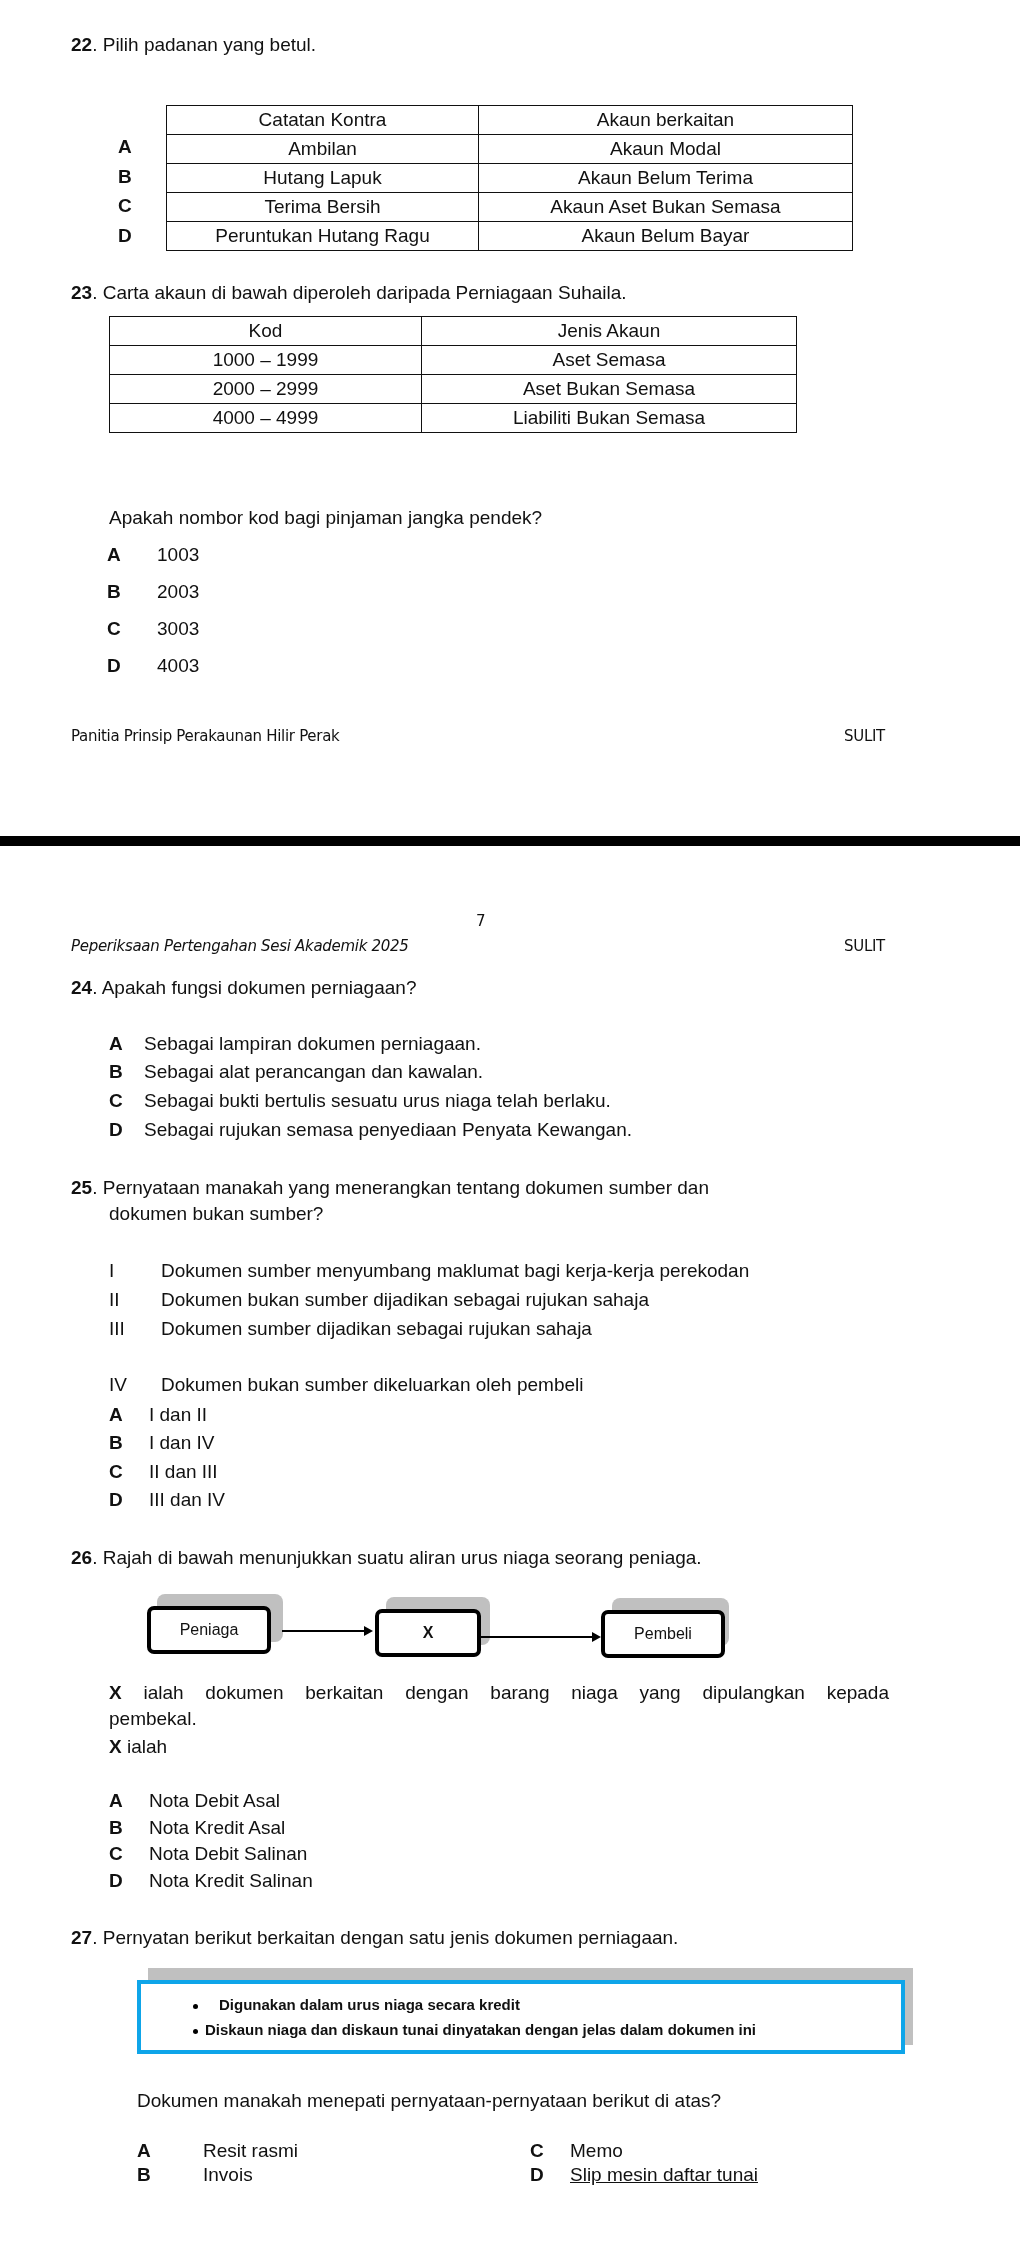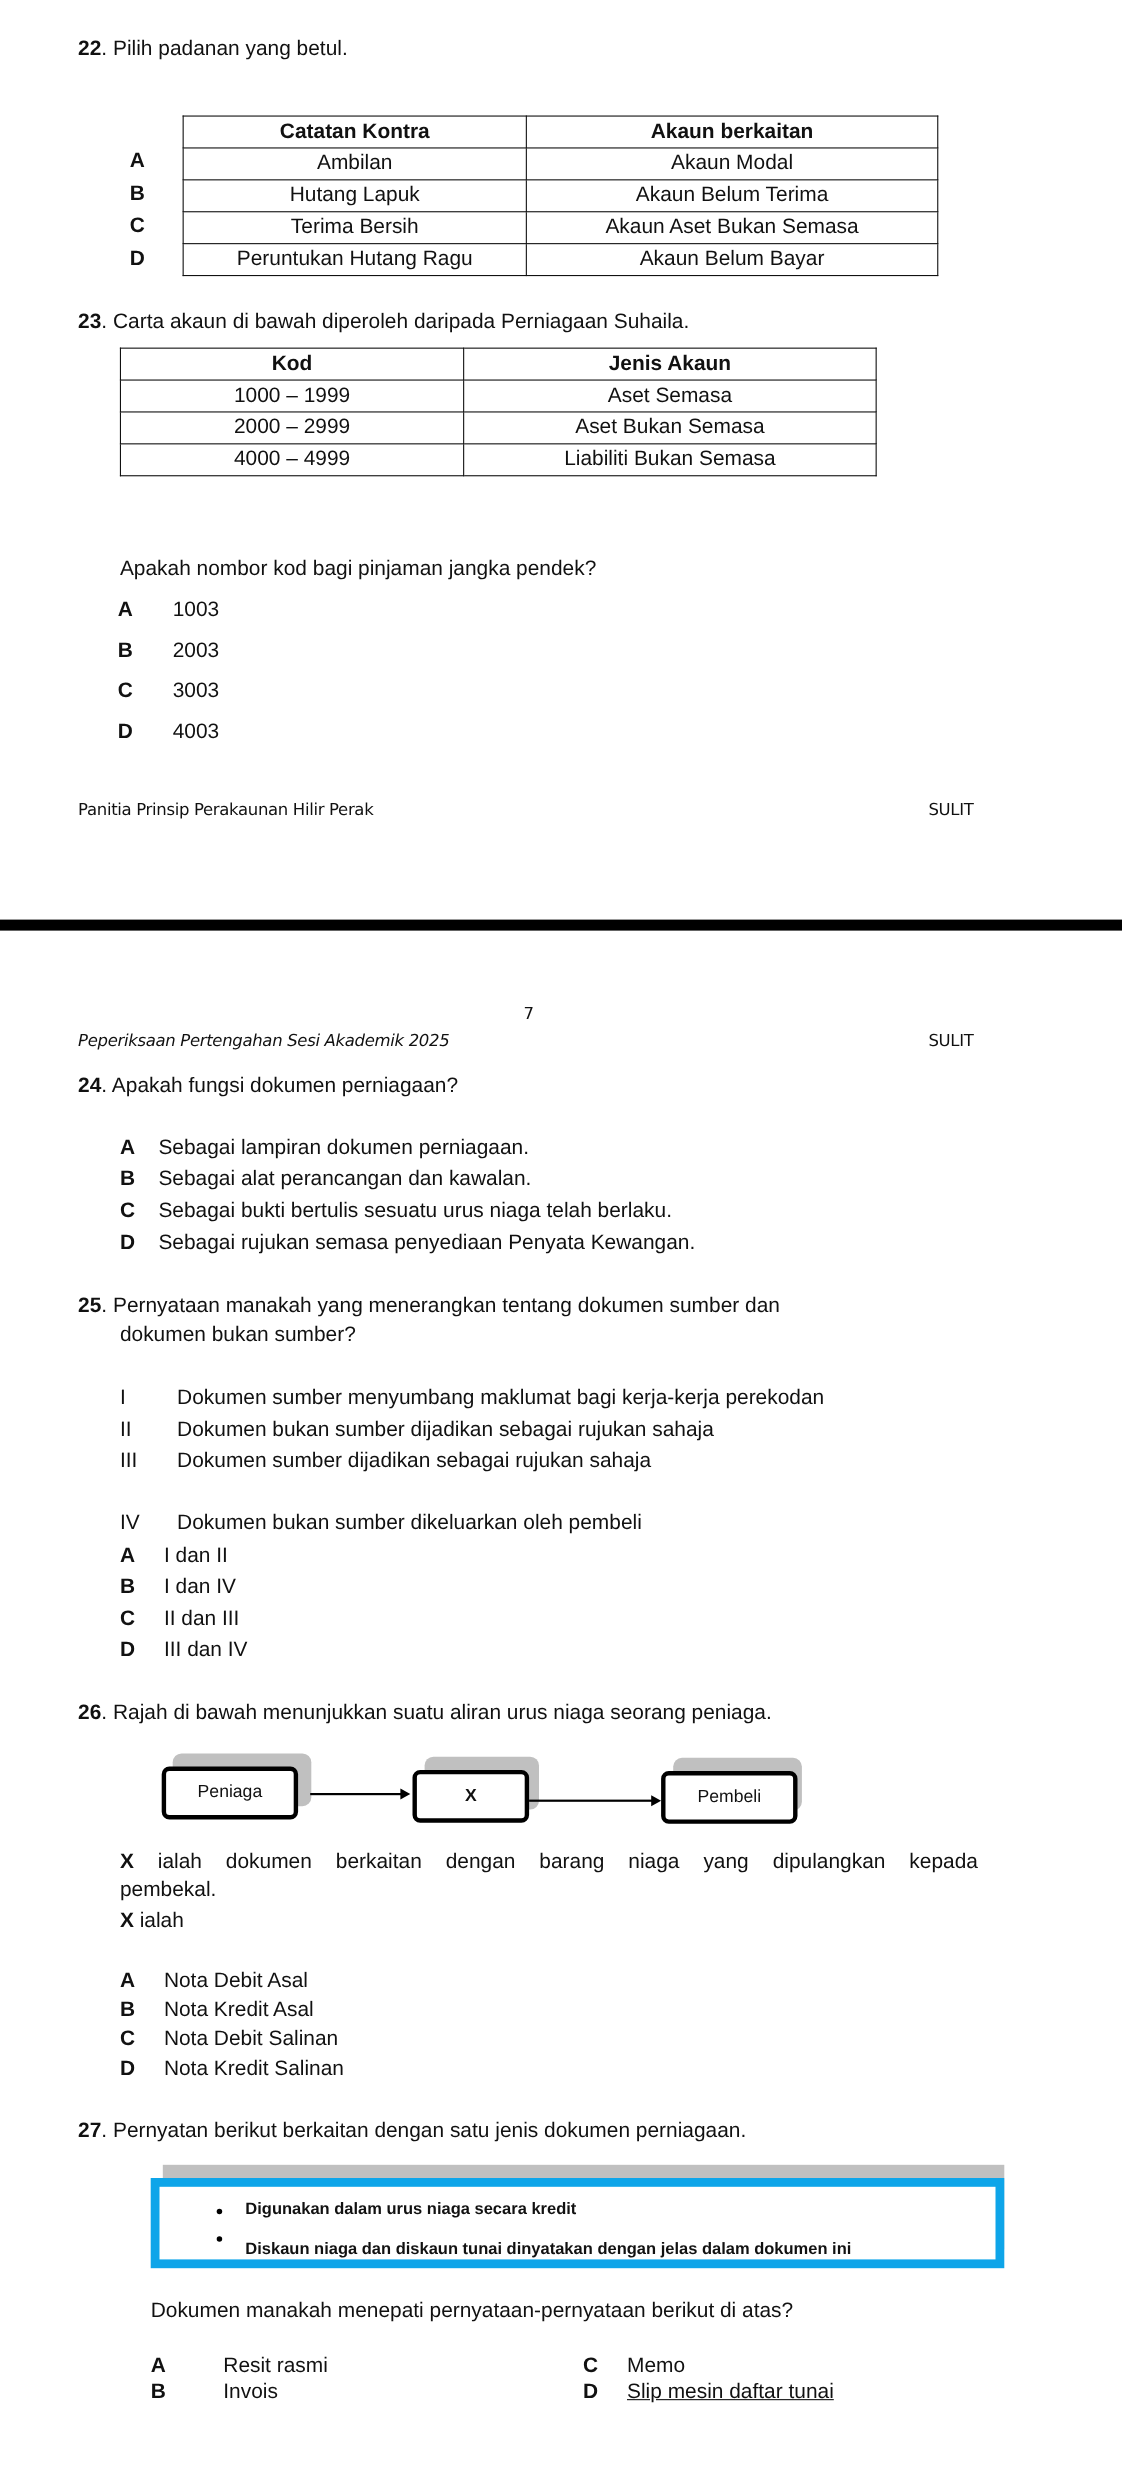--- a/index.html
+++ b/index.html
@@ -8,35 +8,35 @@
   .abs { position: absolute; white-space: nowrap; }
   .txt { font-size: 19px; line-height: 22px; }
   .qnum { font-weight: bold; }
   .letter { font-weight: bold; display: inline-block; }
   .footer { font-family: "DejaVu Sans", sans-serif; font-size: 15px; line-height: 18px; letter-spacing: -0.3px; }
   .italic { font-style: italic; }
 
   
   table.grid { position: absolute; border-collapse: collapse; font-size: 19px; }
   table.grid td, table.grid th { border: 1.5px solid #111; text-align: center; padding: 0; height: 28px; line-height: 28px; }
-  table.grid th { font-weight: bold; margin-left: 32px; }
+  table.grid th { font-weight: normal; margin-left: 32px; }
   .rowlabel { position: absolute; font-weight: bold; font-size: 19px; line-height: 22px; }
 
   .pagebar { position: absolute; left: 0; top: 836px; width: 1020px; height: 10px; background: #000; }
 
   
   .dbox { position: absolute; border: 4px solid #000; border-radius: 7px; background: #fff;
           font-size: 16px; display: flex; align-items: center; justify-content: center; box-sizing: border-box; }
   .dshadow { position: absolute; background: #c0c0c0; border-radius: 8px; }
   .arrow-line { position: absolute; height: 1.5px; background: #000; }
   .arrow-head { position: absolute; width: 0; height: 0; border-top: 5px solid transparent; border-bottom: 5px solid transparent; border-left: 9px solid #000; }
 
   
   .q27-shadow { position: absolute; left: 148px; top: 1968px; width: 765px; height: 77px; background: #c0c0c0; }
-  .q27-box { position: absolute; left: 137px; top: 1980px; width: 760px; height: 66px; border: 8px solid #0ea5e9; background: #fff; }
+  .q27-box { position: absolute; left: 137px; top: 1980px; width: 760px; height: 66px; border: 4px solid #0ea5e9; background: #fff; }
   .bullet-row { position: absolute; font-size: 15px; font-weight: bold; line-height: 18px; white-space: nowrap; }
   .bullet-dot { position: absolute; width: 5px; height: 5px; border-radius: 50%; background: #000; }
 </style>
 </head>
 <body>
 
 <div class="abs txt" style="left:71px; top:34px;">
   <span class="qnum">22</span><span>. </span><span>Pilih padanan yang betul.</span>
 </div>
 
@@ -211,21 +211,21 @@
 
 <div class="abs txt" style="left:71px; top:1927px;">
   <span class="qnum">27</span><span>. </span><span>Pernyatan berikut berkaitan dengan satu jenis dokumen perniagaan.</span>
 </div>
 
 <div class="q27-shadow"></div>
 <div class="q27-box">
   <div class="bullet-dot" style="left:52px; top:20px;"></div>
   <div class="bullet-row" style="left:78px; top:12px;">Digunakan dalam urus niaga secara kredit</div>
   <div class="bullet-dot" style="left:52px; top:45px;"></div>
-  <div class="bullet-row" style="left:78px; top:37px;margin-top:11px;">Diskaun niaga dan diskaun tunai dinyatakan dengan jelas dalam dokumen ini</div>
+  <div class="bullet-row" style="left:64px; top:37px;">Diskaun niaga dan diskaun tunai dinyatakan dengan jelas dalam dokumen ini</div>
 </div>
 
 <div class="abs txt" style="left:137px; top:2090px;">Dokumen manakah menepati pernyataan-pernyataan berikut di atas?</div>
 
 <div class="abs txt" style="left:137px; top:2140px;">
   <span class="letter" style="width:66px;">A</span><span>Resit rasmi</span>
 </div>
 <div class="abs txt" style="left:137px; top:2164px;">
   <span class="letter" style="width:66px;">B</span><span>Invois</span>
 </div>

